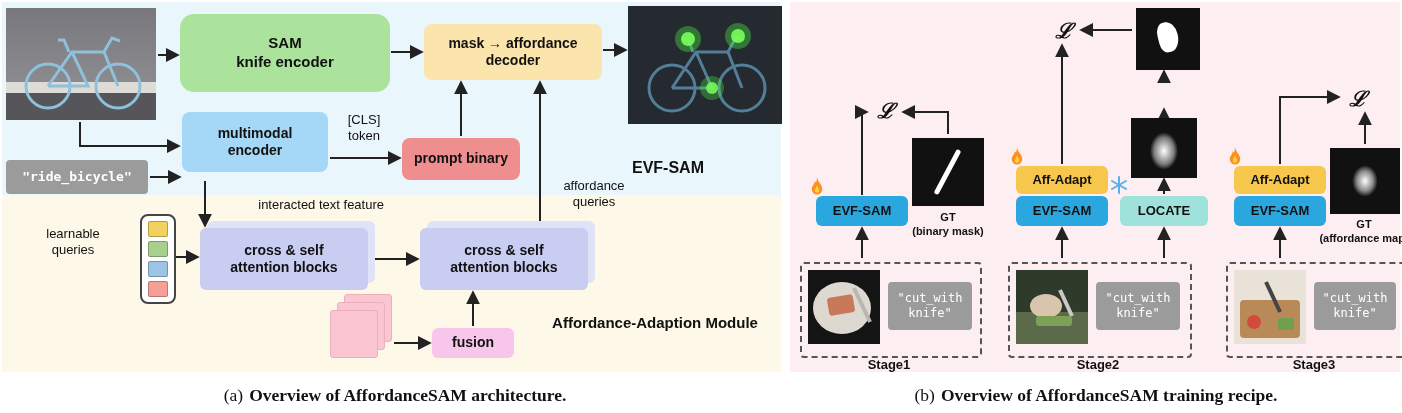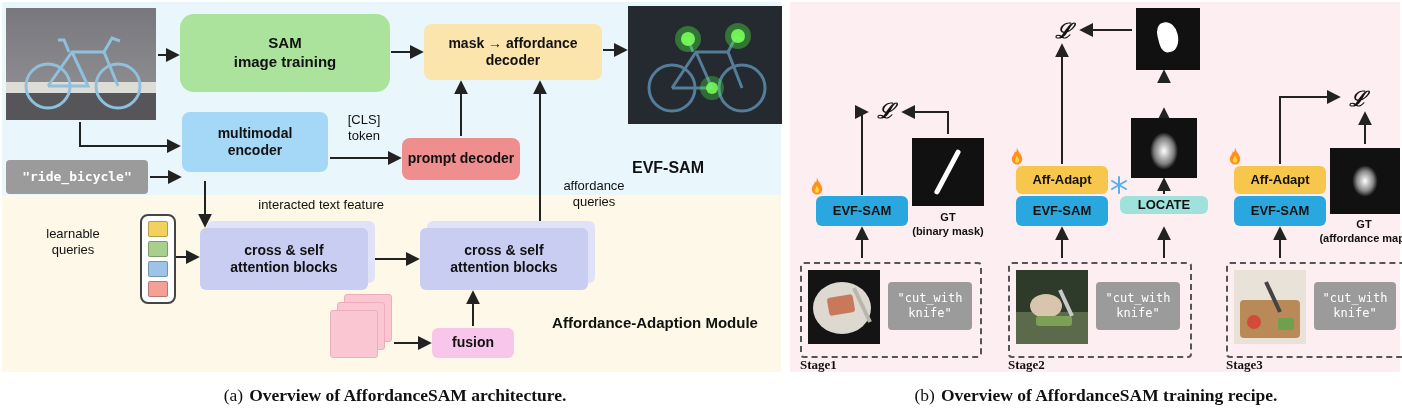--- a/index.html
+++ b/index.html
@@ -27,21 +27,21 @@
   .mono{font-family:"DejaVu Sans Mono",monospace;}
   .dashed{position:absolute;z-index:3;border:2px dashed #555;border-radius:4px;}
   .loss{position:absolute;z-index:4;font-family:"DejaVu Serif",serif;font-style:italic;
         font-weight:bold;font-size:21px;text-align:center;}
   .qstack{position:absolute;z-index:3;width:32px;height:86px;border:2px solid #444;
           border-radius:8px;display:flex;flex-direction:column;align-items:center;
           justify-content:center;gap:4px;background:#fff;}
   .qsq{width:18px;height:14px;border-radius:2px;border:1px solid rgba(0,0,0,.25);}
   .q1{background:#f3d15e}.q2{background:#a8d08d}.q3{background:#9dc3e6}.q4{background:#f4a096}
   .pinksq{position:absolute;width:46px;height:46px;background:#f9c6d2;border:1px solid #eeaebc;border-radius:3px;}
-  .stage-label{position:absolute;z-index:3;font-weight:bold;font-size:13px;text-align:left;font-family:Liberation Serif, serif;}
+  .stage-label{position:absolute;z-index:3;font-weight:bold;font-size:13px;text-align:center;}
   .gt-label{position:absolute;z-index:3;font-weight:bold;font-size:11px;text-align:center;white-space:pre-line;line-height:1.3;}
   .caption{position:absolute;top:380px;height:30px;display:flex;align-items:center;
            justify-content:center;font-family:"Liberation Serif",serif;font-size:17.5px;z-index:3;}
   .caption .pfx{margin-right:6px;}
   .caption .txt{font-weight:bold;}
   .flame,.snow{position:absolute;z-index:5;}
   .knife-slash{position:absolute;left:33px;top:9px;width:5px;height:50px;background:#fff;
                border-radius:3px;transform:rotate(28deg);}
   .blob-clean{position:absolute;left:22px;top:14px;width:20px;height:30px;background:#fff;
               border-radius:45% 55% 60% 40%;transform:rotate(-14deg);}
@@ -104,21 +104,21 @@
       <g stroke="#8fc0dc" stroke-width="3" fill="none">
         <circle cx="42" cy="78" r="22"></circle>
           <circle cx="112" cy="78" r="22"></circle>
         <path d="M42 78 L66 44 L98 44 L112 78 M66 44 L82 78 L42 78"></path>
         <path d="M63 44 L58 32 L52 32 M98 44 L106 30 L114 33"></path>
       </g>
     </svg>
   </div>
 
   <div class="box c-green" style="left:180px;top:14px;width:210px;height:78px;font-size:15px;">SAM
-image training</div>
+knife encoder</div>
 
   <div class="box c-cream" style="left:424px;top:24px;width:178px;height:56px;font-size:14px;">mask → affordance
 decoder</div>
 
   <div class="img-ph" style="left:628px;top:6px;width:154px;height:118px;background:#242a30;">
     <svg width="154" height="118" viewBox="0 0 154 118">
       <g stroke="#537d99" stroke-width="3" fill="none">
         <circle cx="44" cy="82" r="23"></circle>
           <circle cx="114" cy="82" r="23"></circle>
         <path d="M44 82 L68 46 L100 46 L114 82 M68 46 L84 82 L44 82"></path>
@@ -134,21 +134,21 @@
       </g>
     </svg>
   </div>
 
   <div class="box c-blue" style="left:182px;top:112px;width:146px;height:60px;font-size:14px;">multimodal
 encoder</div>
 
   <div class="lbl" style="left:332px;top:112px;width:64px;font-size:13px;">[CLS]
 token</div>
 
-  <div class="box c-red" style="left:402px;top:138px;width:118px;height:42px;font-size:14px;">prompt decoder</div>
+  <div class="box c-red" style="left:402px;top:138px;width:118px;height:42px;font-size:14px;">prompt binary</div>
 
   <div class="box c-gray mono" style="left:6px;top:160px;width:142px;height:34px;font-size:13px;">"ride_bicycle"</div>
 
   <div class="lbl" style="left:598px;top:158px;width:140px;font-size:16px;font-weight:bold;">EVF-SAM</div>
 
   <div class="lbl" style="left:214px;top:197px;width:170px;font-size:13px;text-align:right;">interacted text feature</div>
 
   <div class="lbl" style="left:22px;top:226px;width:102px;font-size:13px;">learnable
 queries</div>
   <div class="qstack" style="left:140px;top:214px;">
@@ -214,21 +214,21 @@
 knife"</div>
   <div class="stage-label" style="left:1008px;top:357px;width:180px;">Stage2</div>
   <div class="box c-yellow" style="left:1016px;top:166px;width:92px;height:28px;font-size:13px;">Aff-Adapt</div>
   <div class="box c-bblue" style="left:1016px;top:196px;width:92px;height:30px;font-size:13px;">EVF-SAM</div>
   <div class="flame" style="left:1008px;top:146px;">
     <svg width="18" height="22" viewBox="0 0 24 28">
         <path d="M12 1 C13 8 19 10 19 17 A7 7 0 0 1 5 17 C5 12 9 11 9 6 C10.5 9 11.5 8 12 1 Z" fill="#ff8f1f"></path>
         <path d="M12 12 C12.6 15 15 15.6 15 18.6 A3 3 0 0 1 9 18.6 C9 16.6 11 16 11 13.4 Z" fill="#ffd23f"></path>
       </svg>
   </div>
-  <div class="box c-teal" style="left:1120px;top:196px;width:88px;height:18px;font-size:13px;">LOCATE</div>
+  <div class="box c-teal" style="left:1120px;top:196px;width:88px;height:30px;font-size:13px;">LOCATE</div>
   <div class="snow" style="left:1110px;top:176px;">
     <svg width="18" height="18" viewBox="0 0 18 18">
       <g stroke="#57b1ea" stroke-width="2" stroke-linecap="round">
         <line x1="9" y1="1" x2="9" y2="17"></line>
         <line x1="2" y1="5" x2="16" y2="13"></line>
         <line x1="2" y1="13" x2="16" y2="5"></line>
       </g>
     </svg>
   </div>
   <div class="img-ph" style="left:1131px;top:118px;width:66px;height:60px;">

